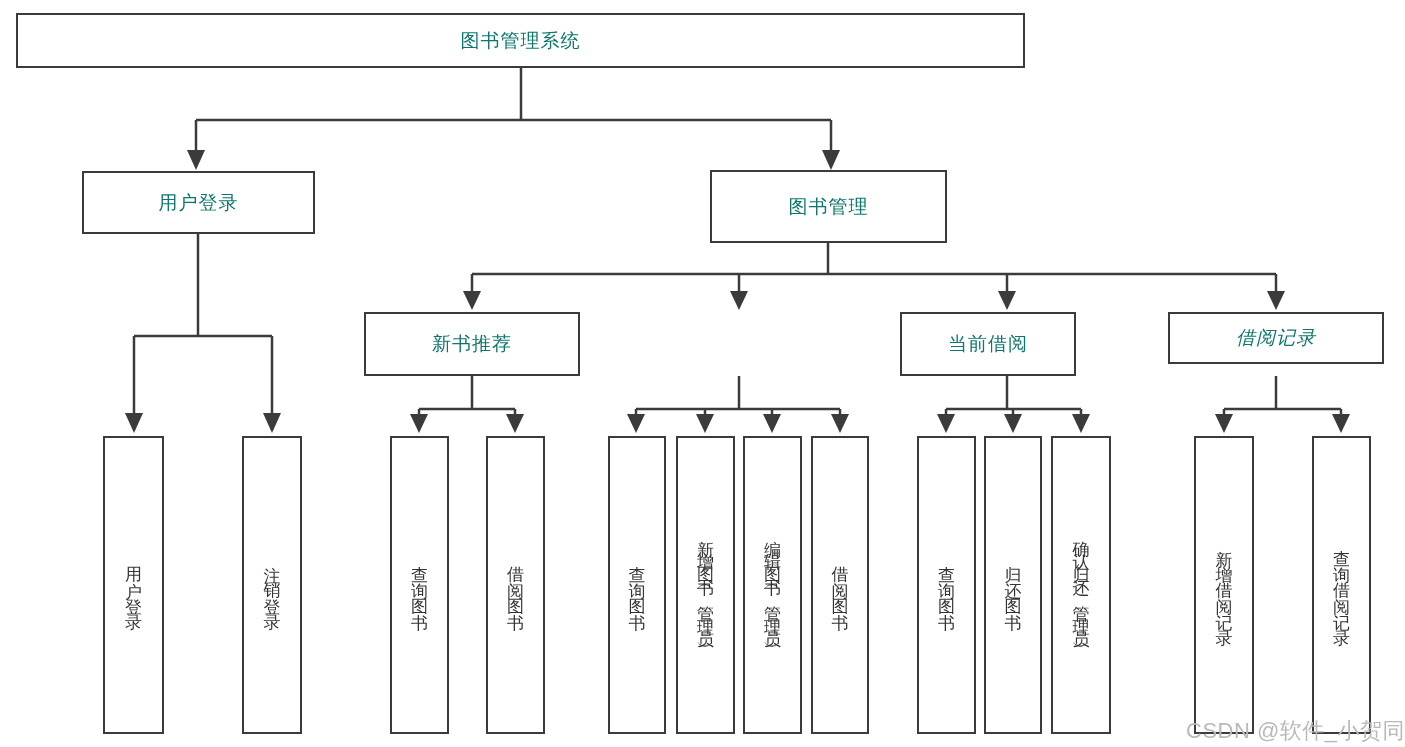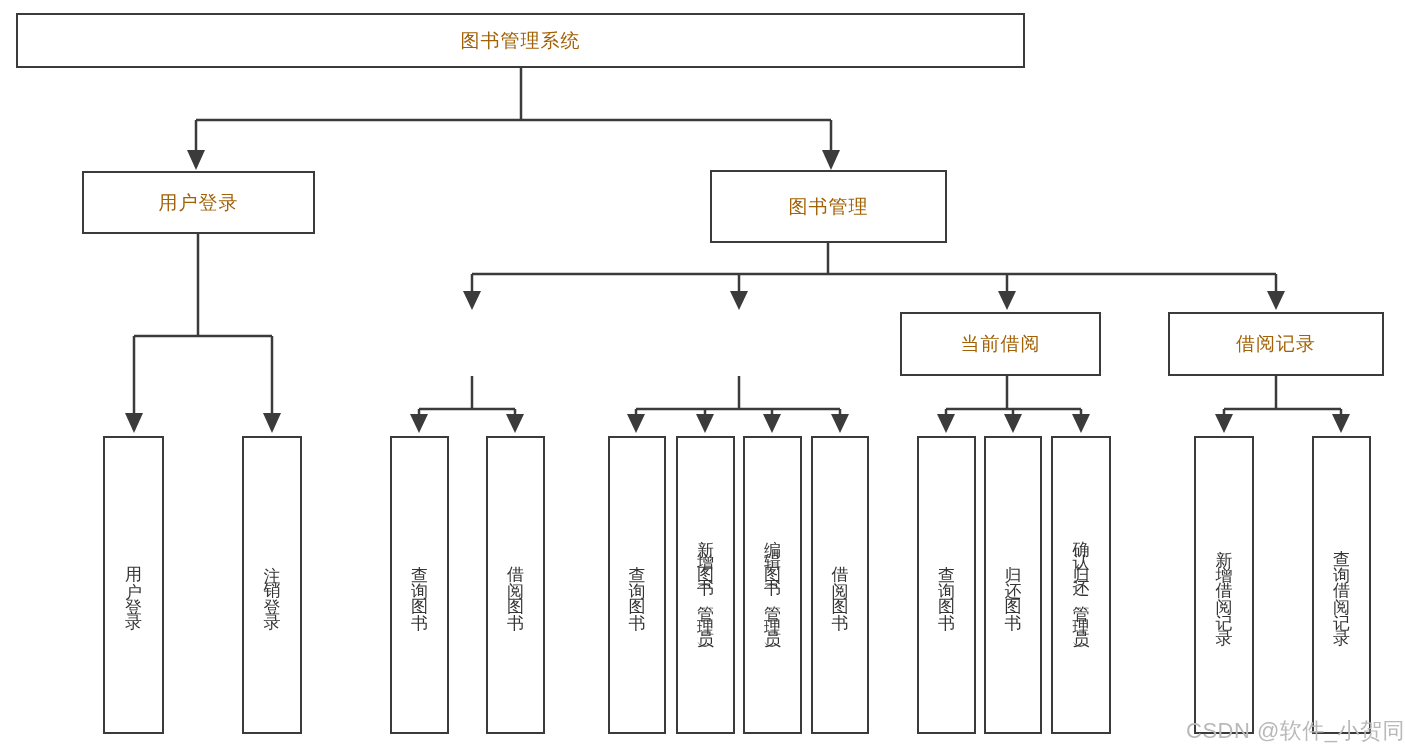--- a/index.html
+++ b/index.html
@@ -12,21 +12,21 @@
   }
   .connectors{
     position:absolute;left:0;top:0;z-index:0;
   }
   .box{
     position:absolute;
     background:#ffffff;
     border:2.5px solid #3b3b3b;
     box-sizing:border-box;
     display:flex;align-items:center;justify-content:center;
-    font-size:19px;color:#a16207;
+    font-size:19px;color:#0f766e;
     z-index:1;
     letter-spacing:1px;
     white-space:nowrap;
   }
   .vbox{
     position:absolute;
     top:436px;height:298px;
     background:#ffffff;
     border:2.5px solid #3b3b3b;
     box-sizing:border-box;
@@ -125,22 +125,23 @@
       <polygon points="1215,414 1233,414 1224,433"></polygon>
       <polygon points="1332,414 1350,414 1341,433"></polygon>
     </g>
   </svg>
 
   <div class="box" style="left:16px;top:13px;width:1009px;height:55px;">图书管理系统</div>
 
   <div class="box" style="left:82px;top:171px;width:233px;height:63px;">用户登录</div>
   <div class="box" style="left:710px;top:170px;width:237px;height:73px;">图书管理</div>
 
-  <div class="box" style="left:900px;top:312px;width:201px;height:64px;">当前借阅</div>
-  <div class="box" style="left:1168px;top:312px;width:216px;height:64px;">借阅记录</div>
+  <div class="box" style="left:364px;top:312px;width:216px;height:64px;">新书推荐</div>
+  <div class="box" style="left:900px;top:312px;width:176px;height:64px;">当前借阅</div>
+  <div class="box" style="left:1168px;top:312px;width:216px;height:52px;font-style:italic;">借阅记录</div>
 
   <div class="vbox" style="left:103px;width:61px;">用户登录</div>
   <div class="vbox" style="left:242px;width:60px;">注销登录</div>
 
   <div class="vbox" style="left:390px;width:59px;">查询图书</div>
   <div class="vbox" style="left:486px;width:59px;">借阅图书</div>
 
   <div class="vbox" style="left:608px;width:58px;">查询图书</div>
   <div class="vbox long" style="left:676px;width:59px;">新增图书（管理员）</div>
   <div class="vbox long" style="left:743px;width:59px;">编辑图书（管理员）</div>

